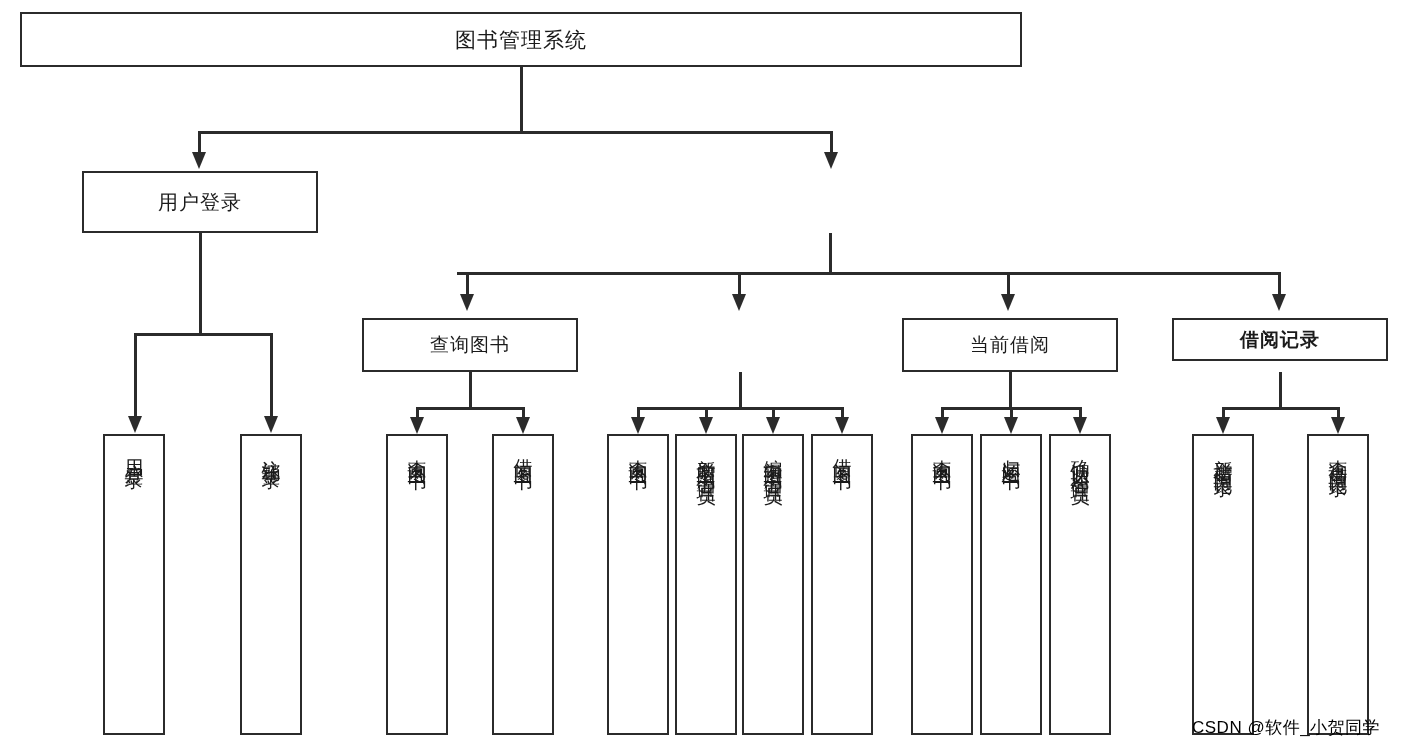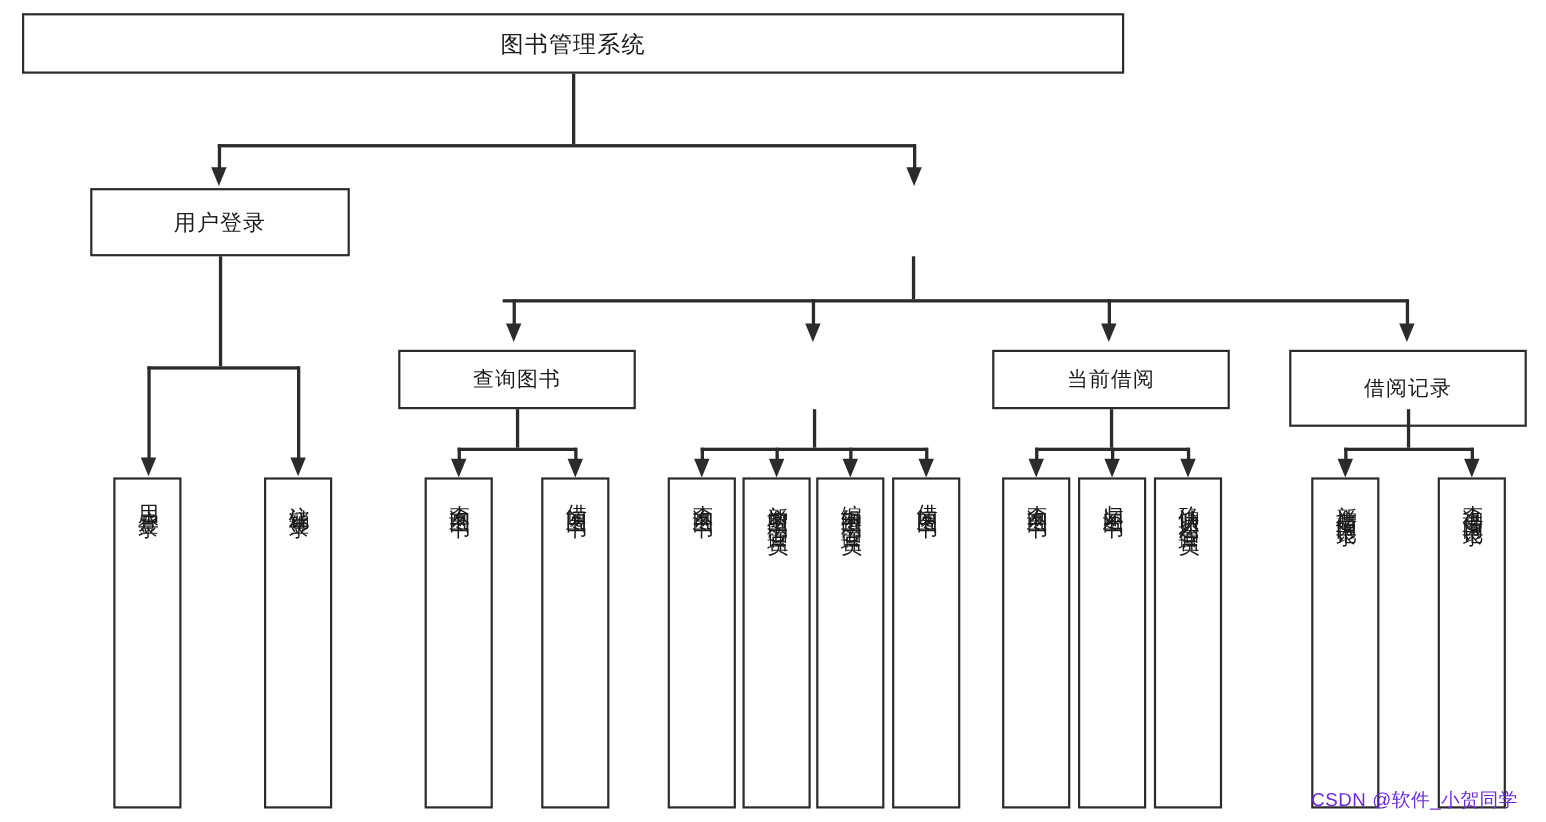--- a/index.html
+++ b/index.html
@@ -66,21 +66,21 @@
     width: 0;
     height: 0;
     border-left: 7.5px solid transparent;
     border-right: 7.5px solid transparent;
     border-top: 17px solid #2b2b2b;
   }
   
   #watermark {
     position: absolute;
     font-size: 17px;
-    color: #6d28d9;
+    color: #000000;
     letter-spacing: 0.5px;
     white-space: nowrap;
     pointer-events: none;
   }
 </style>
 </head>
 <body>
 
 <div id="canvas">
 
@@ -127,21 +127,21 @@
 
   <div class="node level2" style="left:362px; top:318px; width:216px; height:54px;">
     <span>查询图书</span>
   </div>
 
 
   <div class="node level2" style="left:902px; top:318px; width:216px; height:54px;">
     <span>当前借阅</span>
   </div>
 
-  <div class="node level2" style="left:1172px; top:318px; width:216px; height:70px;">
+  <div class="node level2" style="left:1172px; top:318px; width:216px; height:43px;font-weight:bold;">
     <span>借阅记录</span>
   </div>
 
   <div class="vline" style="left:469px; top:372px; height:35px;"></div>
   <div class="hline" style="left:416px; top:407px; width:108px;"></div>
   <div class="vline" style="left:416px; top:407px; height:12px;"></div>
   <div class="arrow" style="left:410px; top:417px;"></div>
   <div class="vline" style="left:522px; top:407px; height:12px;"></div>
   <div class="arrow" style="left:516px; top:417px;"></div>
 

